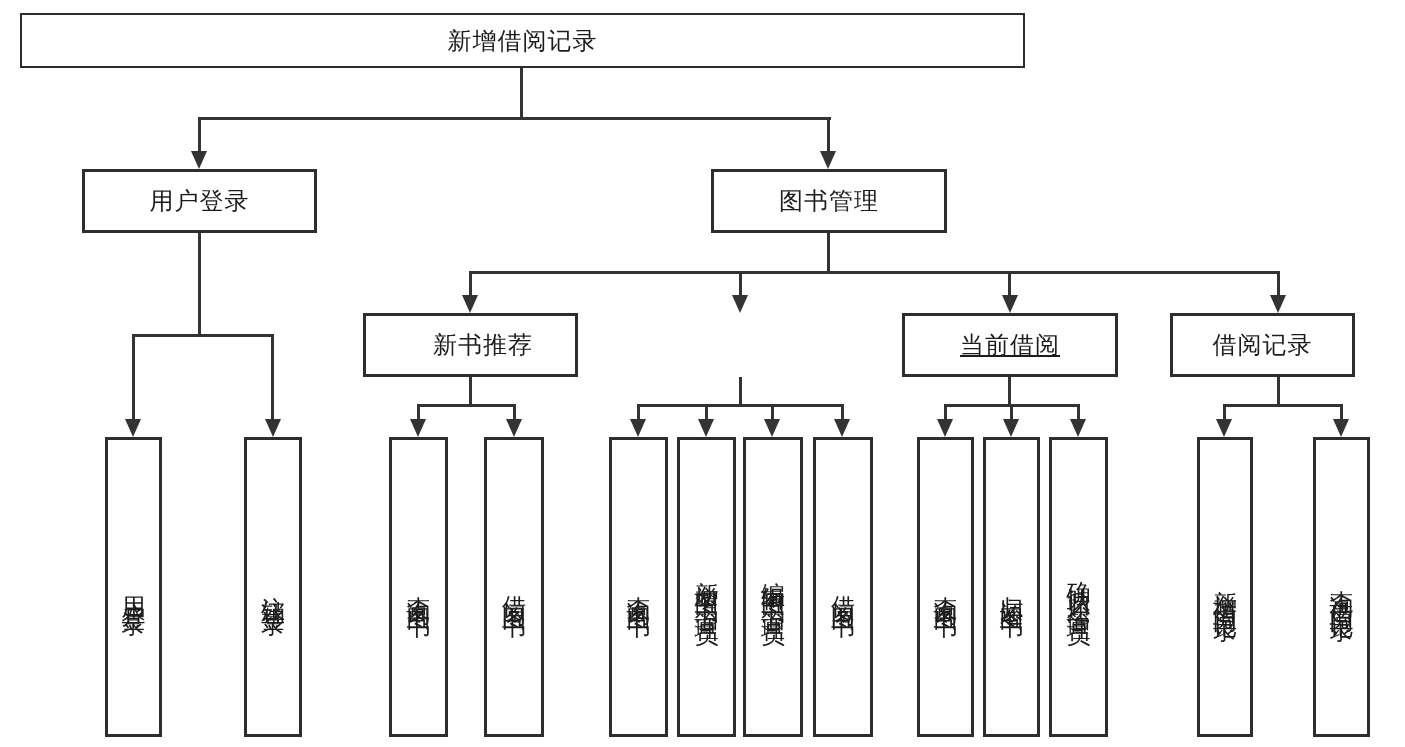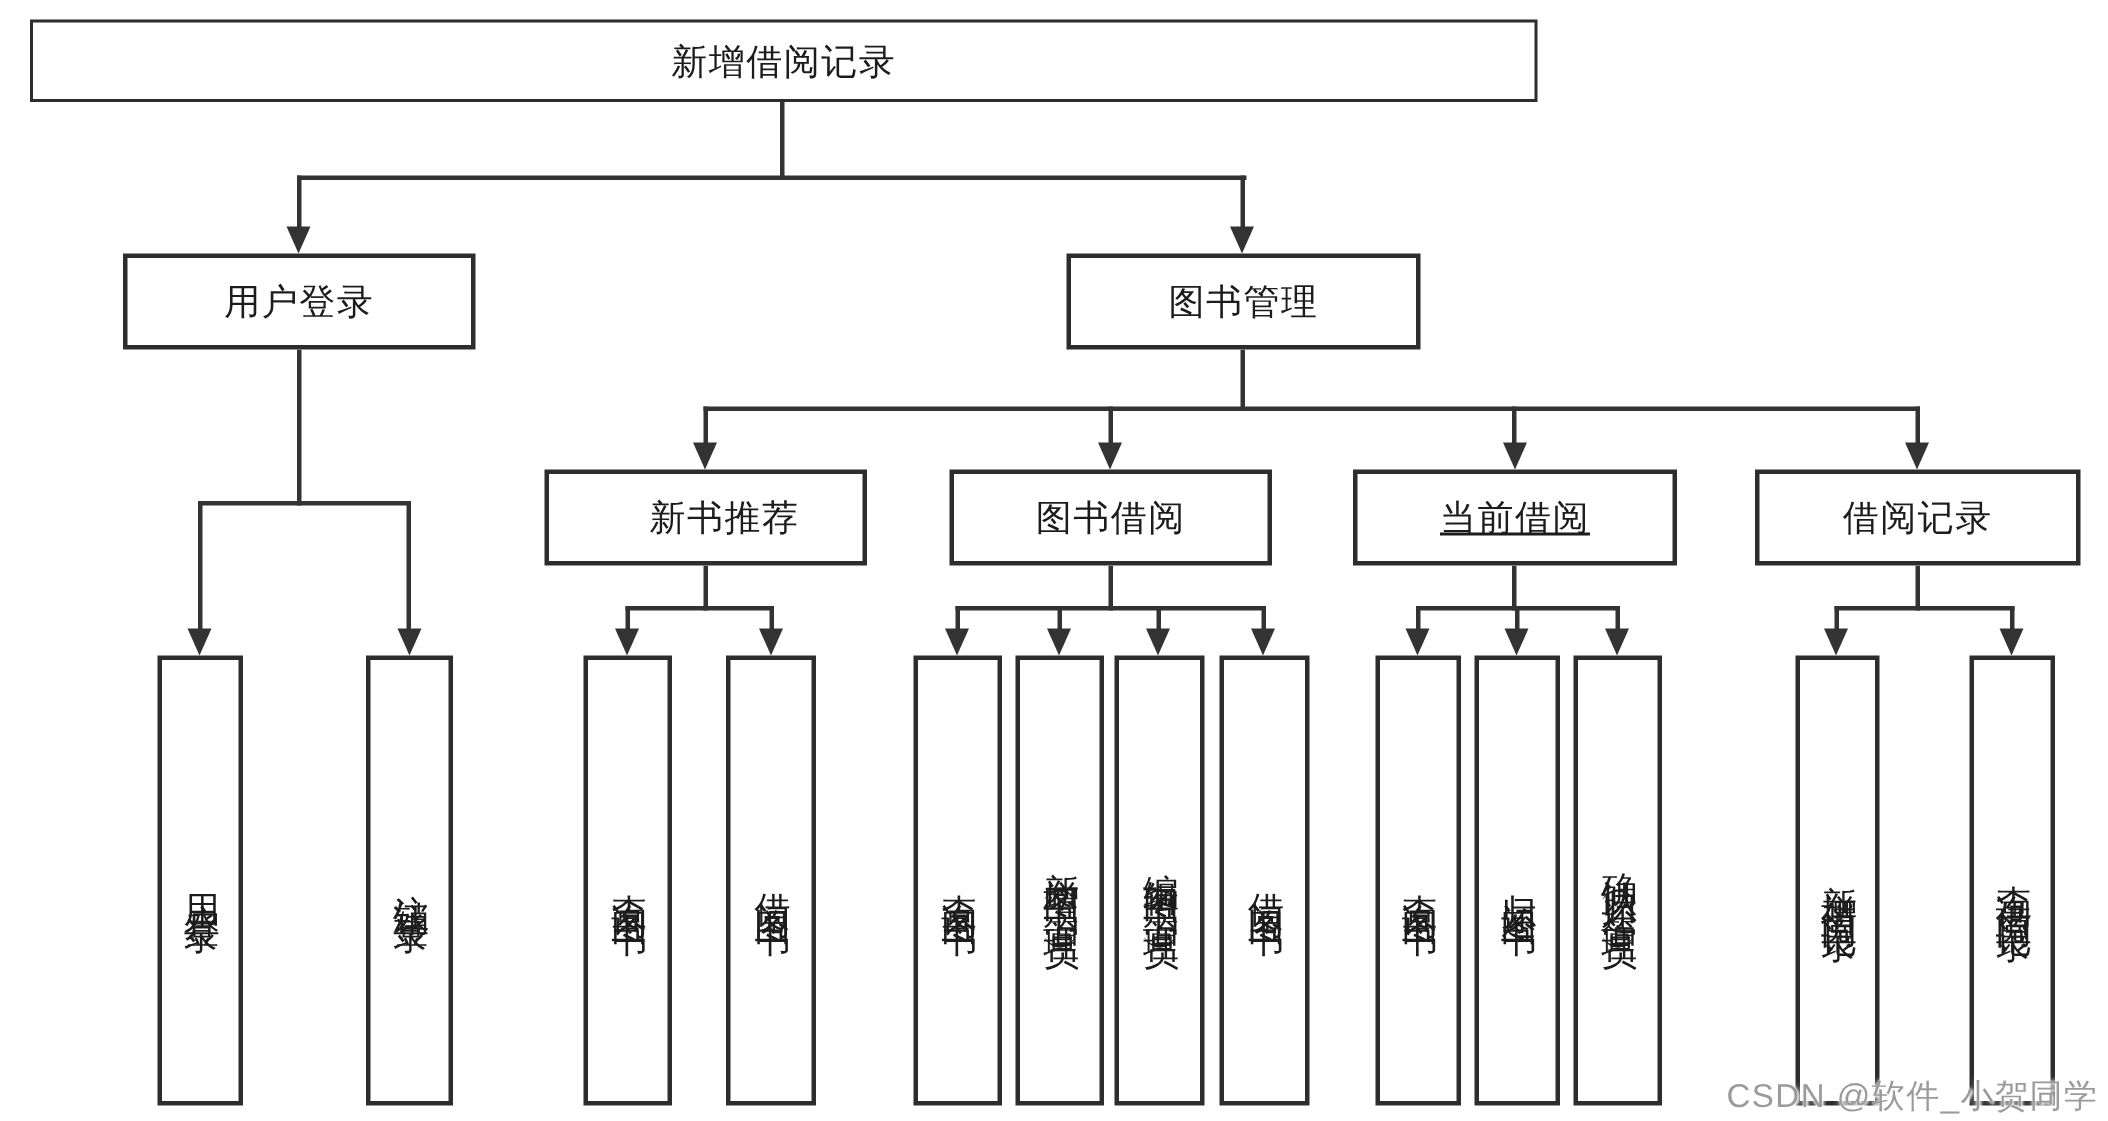--- a/index.html
+++ b/index.html
@@ -66,23 +66,22 @@
 <body>
 
 <div class="canvas">
 
   <div class="box root" style="left:20px; top:13px; width:1005px; height:55px;">新增借阅记录</div>
 
   <div class="box" style="left:82px; top:169px; width:235px; height:64px;">用户登录</div>
   <div class="box" style="left:711px; top:169px; width:236px; height:64px;">图书管理</div>
 
   <div class="box" style="left:363px; top:313px; width:215px; height:64px;padding-left:25px;">新书推荐</div>
-  <div class="box" style="left:633px; top:313px; width:215px; height:64px;">图书借阅</div>
   <div class="box" style="left:902px; top:313px; width:216px; height:64px;text-decoration:underline;">当前借阅</div>
-  <div class="box" style="left:1170px; top:313px; width:217px; height:64px;">借阅记录</div>
+  <div class="box" style="left:1170px; top:313px; width:185px; height:64px;">借阅记录</div>
 
   <div class="box leaf" style="left:105px; top:437px; width:57px; height:300px;">用户登录</div>
   <div class="box leaf" style="left:244px; top:437px; width:58px; height:300px;">注销登录</div>
 
   <div class="box leaf" style="left:389px; top:437px; width:59px; height:300px;">查询图书</div>
   <div class="box leaf" style="left:484px; top:437px; width:60px; height:300px;">借阅图书</div>
 
   <div class="box leaf" style="left:609px; top:437px; width:59px; height:300px;">查询图书</div>
   <div class="box leaf" style="left:677px; top:437px; width:59px; height:300px;">新增图书（管理员）</div>
   <div class="box leaf" style="left:743px; top:437px; width:60px; height:300px;">编辑图书（管理员）</div>
@@ -147,15 +146,14 @@
   <div class="ah" style="left:1003px; top:419px;"></div>
   <div class="ah" style="left:1070px; top:419px;"></div>
 
   <div class="ln" style="left:1277px; top:377px; width:3px;   height:30px;"></div>
   <div class="ln" style="left:1223px; top:404px; width:120px; height:3px;"></div>
   <div class="ln" style="left:1223px; top:404px; width:3px;   height:18px;"></div>
   <div class="ln" style="left:1340px; top:404px; width:3px;   height:18px;"></div>
   <div class="ah" style="left:1216px; top:419px;"></div>
   <div class="ah" style="left:1333px; top:419px;"></div>
 
-  <div class="watermark">CSDN @软件_小贺同学</div>
 
 </div>
 
 </body></html>

